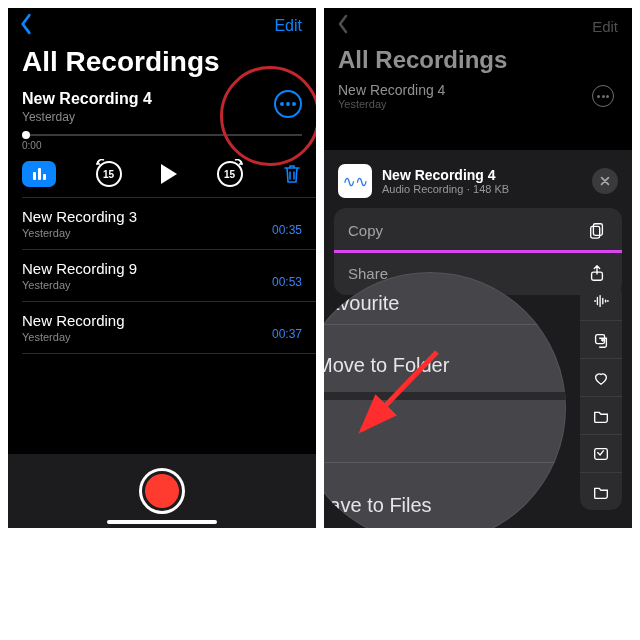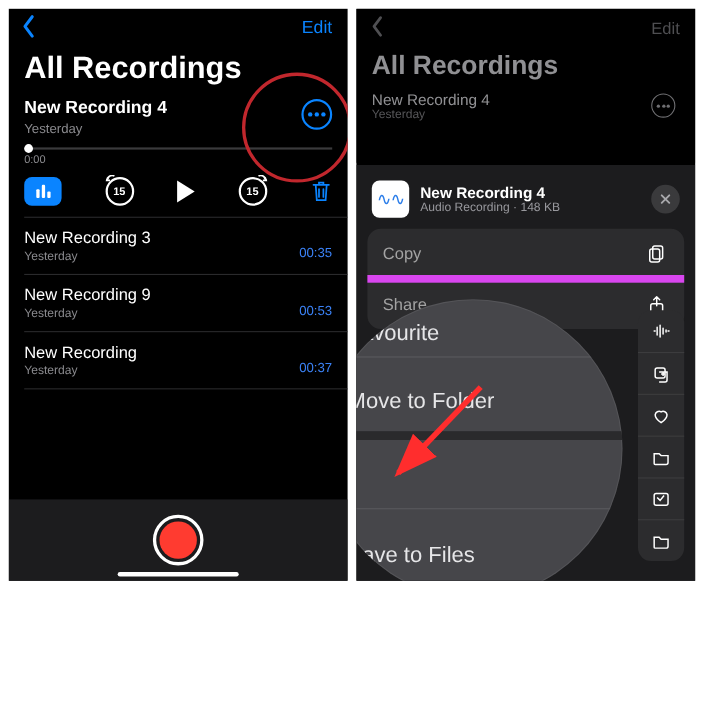--- a/index.html
+++ b/index.html
@@ -73,21 +73,21 @@
   .sheet { position:absolute; left:0; right:0; top:142px; bottom:0; background:#1c1c1e; padding:10px 10px 0 10px; }
   .sheet-head { display:flex; align-items:center; gap:10px; padding:4px 4px 10px 4px; }
   .file-icon { width:34px; height:34px; background:#fff; border-radius:7px; display:flex; align-items:center; justify-content:center; }
   .file-icon .wave { font-size:16px; color:#2b7de9; letter-spacing:-1px; }
   .sheet-title { color:#fff; font-size:14px; font-weight:600; }
   .sheet-sub { color:#98989d; font-size:11px; }
   .sheet-close { margin-left:auto; width:26px; height:26px; background:#3a3a3c; border-radius:50%; display:flex; align-items:center; justify-content:center; color:#a9a9ad; font-size:14px; }
 
   .card { background:#2c2c2e; border-radius:12px; margin-bottom:10px; padding:2px 0; }
   .card .opt { display:flex; justify-content:space-between; align-items:center; padding:11px 14px; color:#a3a3a3; font-size:15px; }
-  .card .opt + .opt { border-top:7px solid #d946ef; }
+  .card .opt + .opt { border-top:3px solid #d946ef; }
   .opt-ico { width:22px; color:#fff; display:flex; align-items:center; justify-content:center; }
   .opt-ico svg { width:18px; height:18px; }
 
   .compact-list { position:absolute; right:10px; top:274px; width:42px; background:#2c2c2e; border-radius:12px; display:flex; flex-direction:column; align-items:center; }
   .compact-list .ci { width:100%; height:38px; display:flex; align-items:center; justify-content:center; }
   .compact-list .ci + .ci { border-top:1px solid #3c3c3e; }
   .compact-list svg { width:18px; height:18px; }
 
   
   .mag { position:absolute; left:-30px; top:264px; width:272px; height:272px; border-radius:50%; overflow:hidden; background:#46464a; box-shadow:inset 0 0 0 1px rgba(255,255,255,0.08); }

